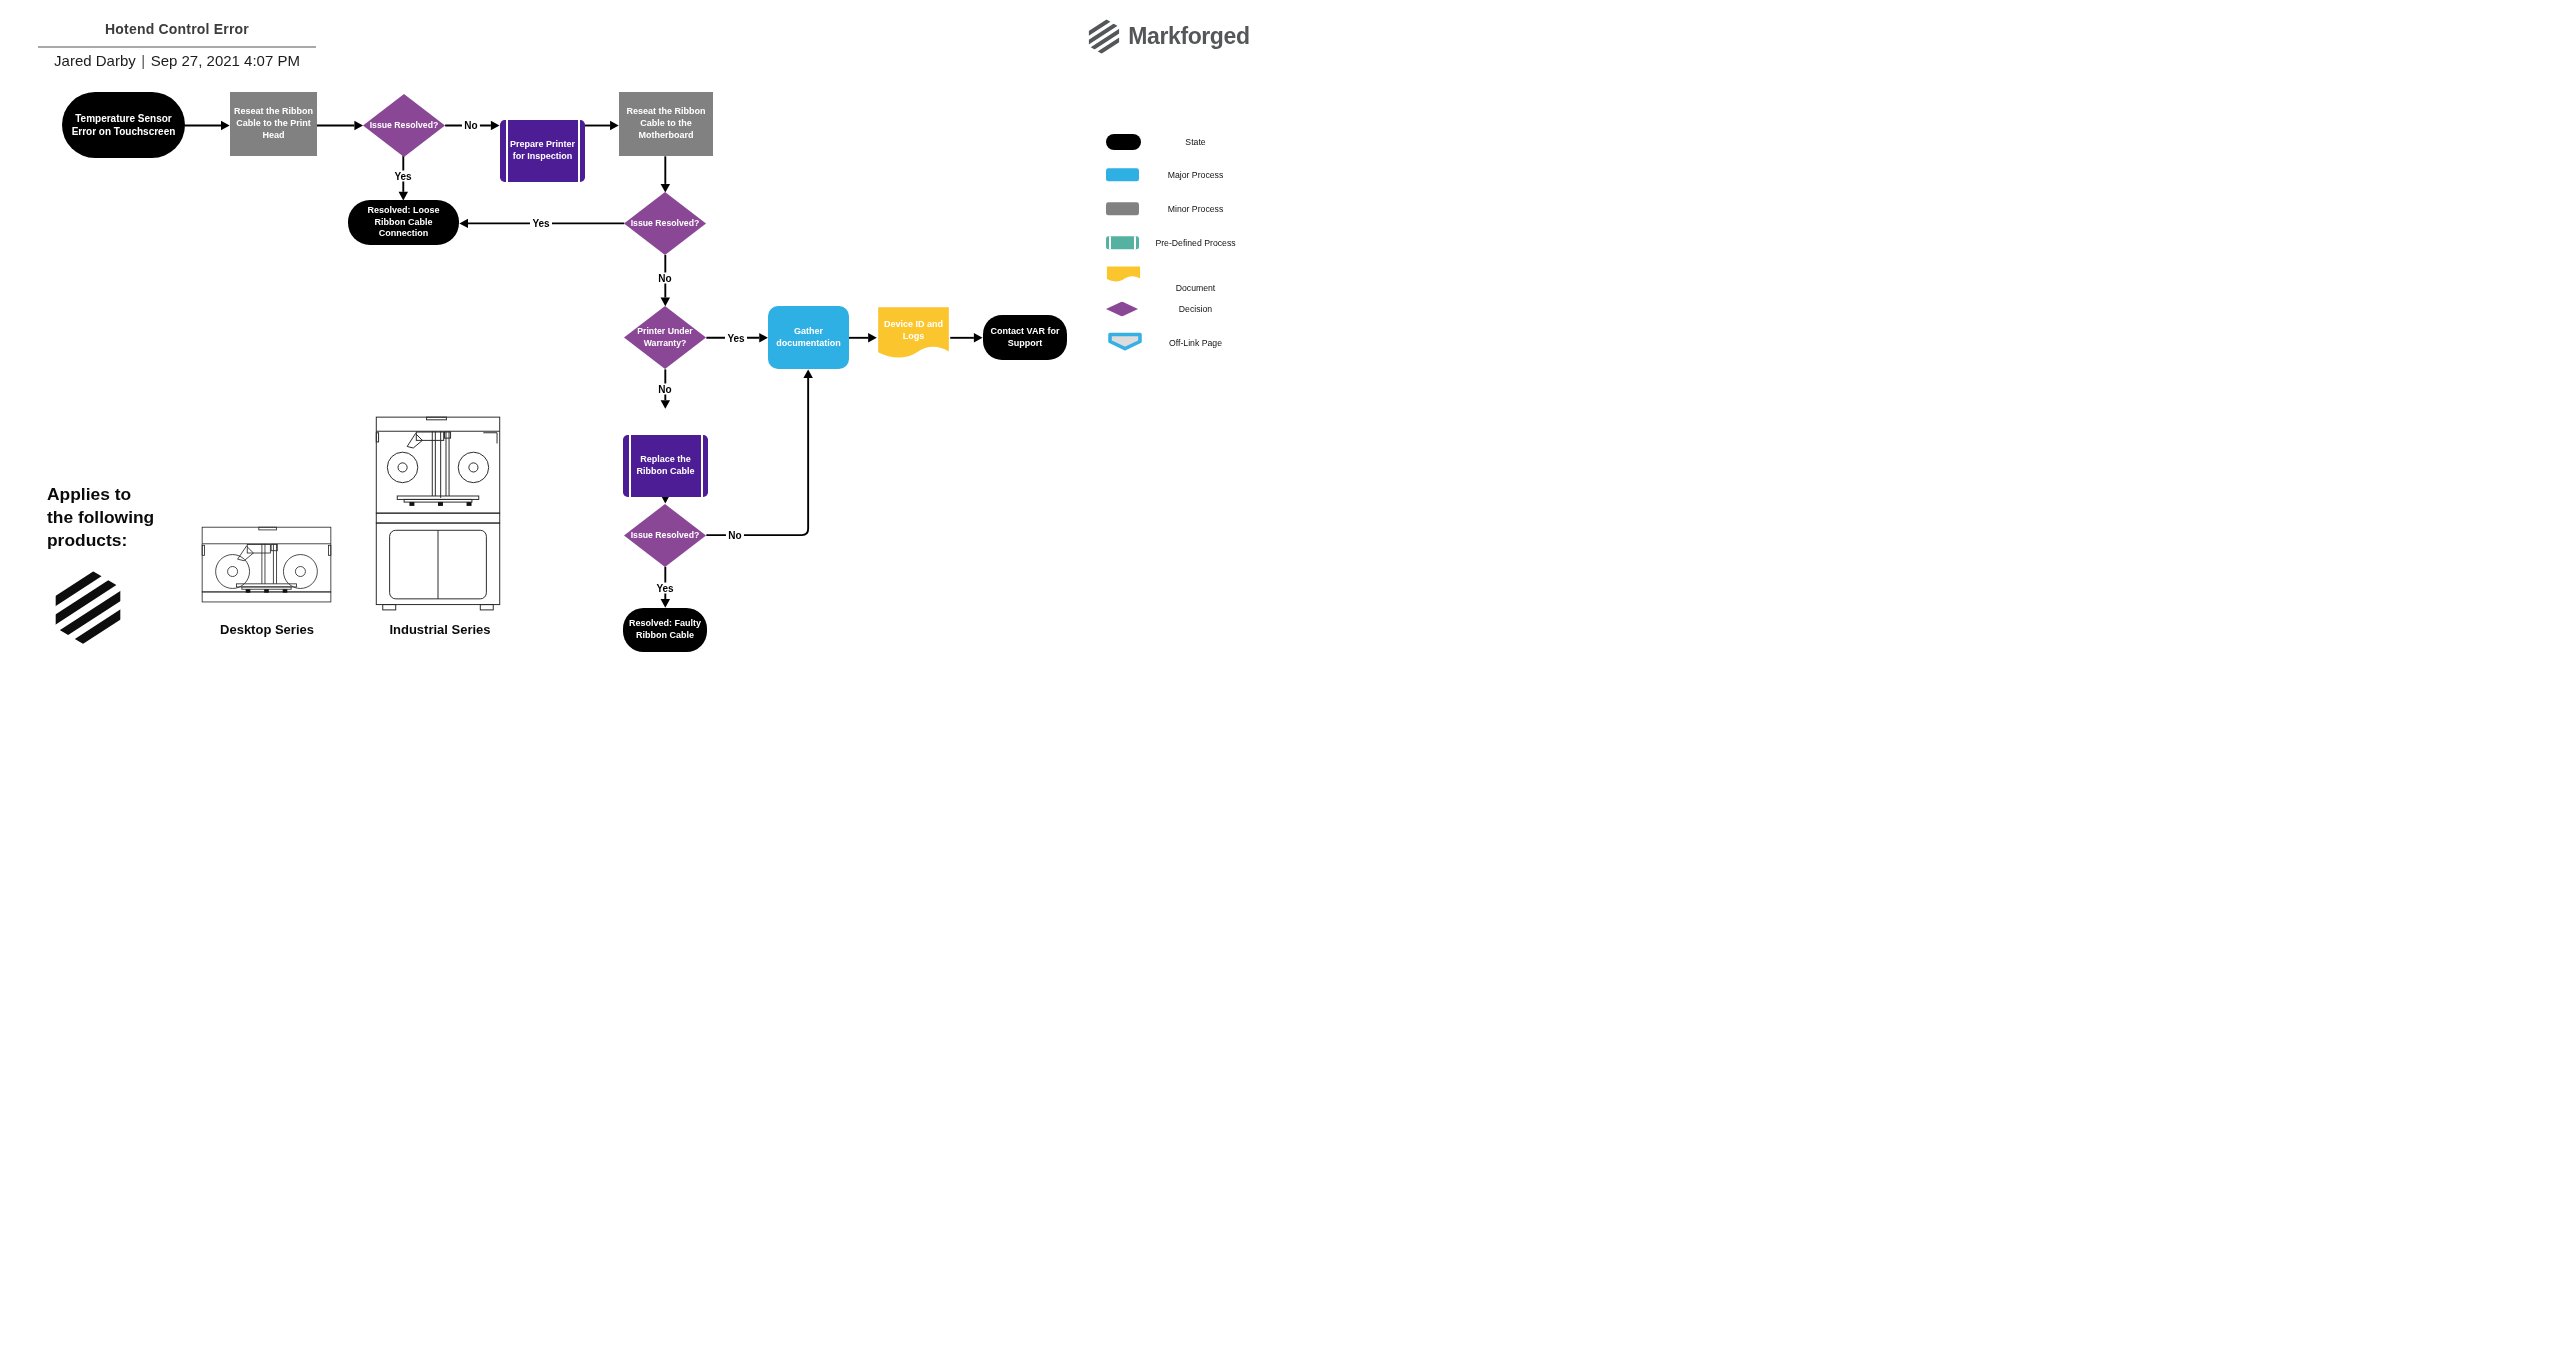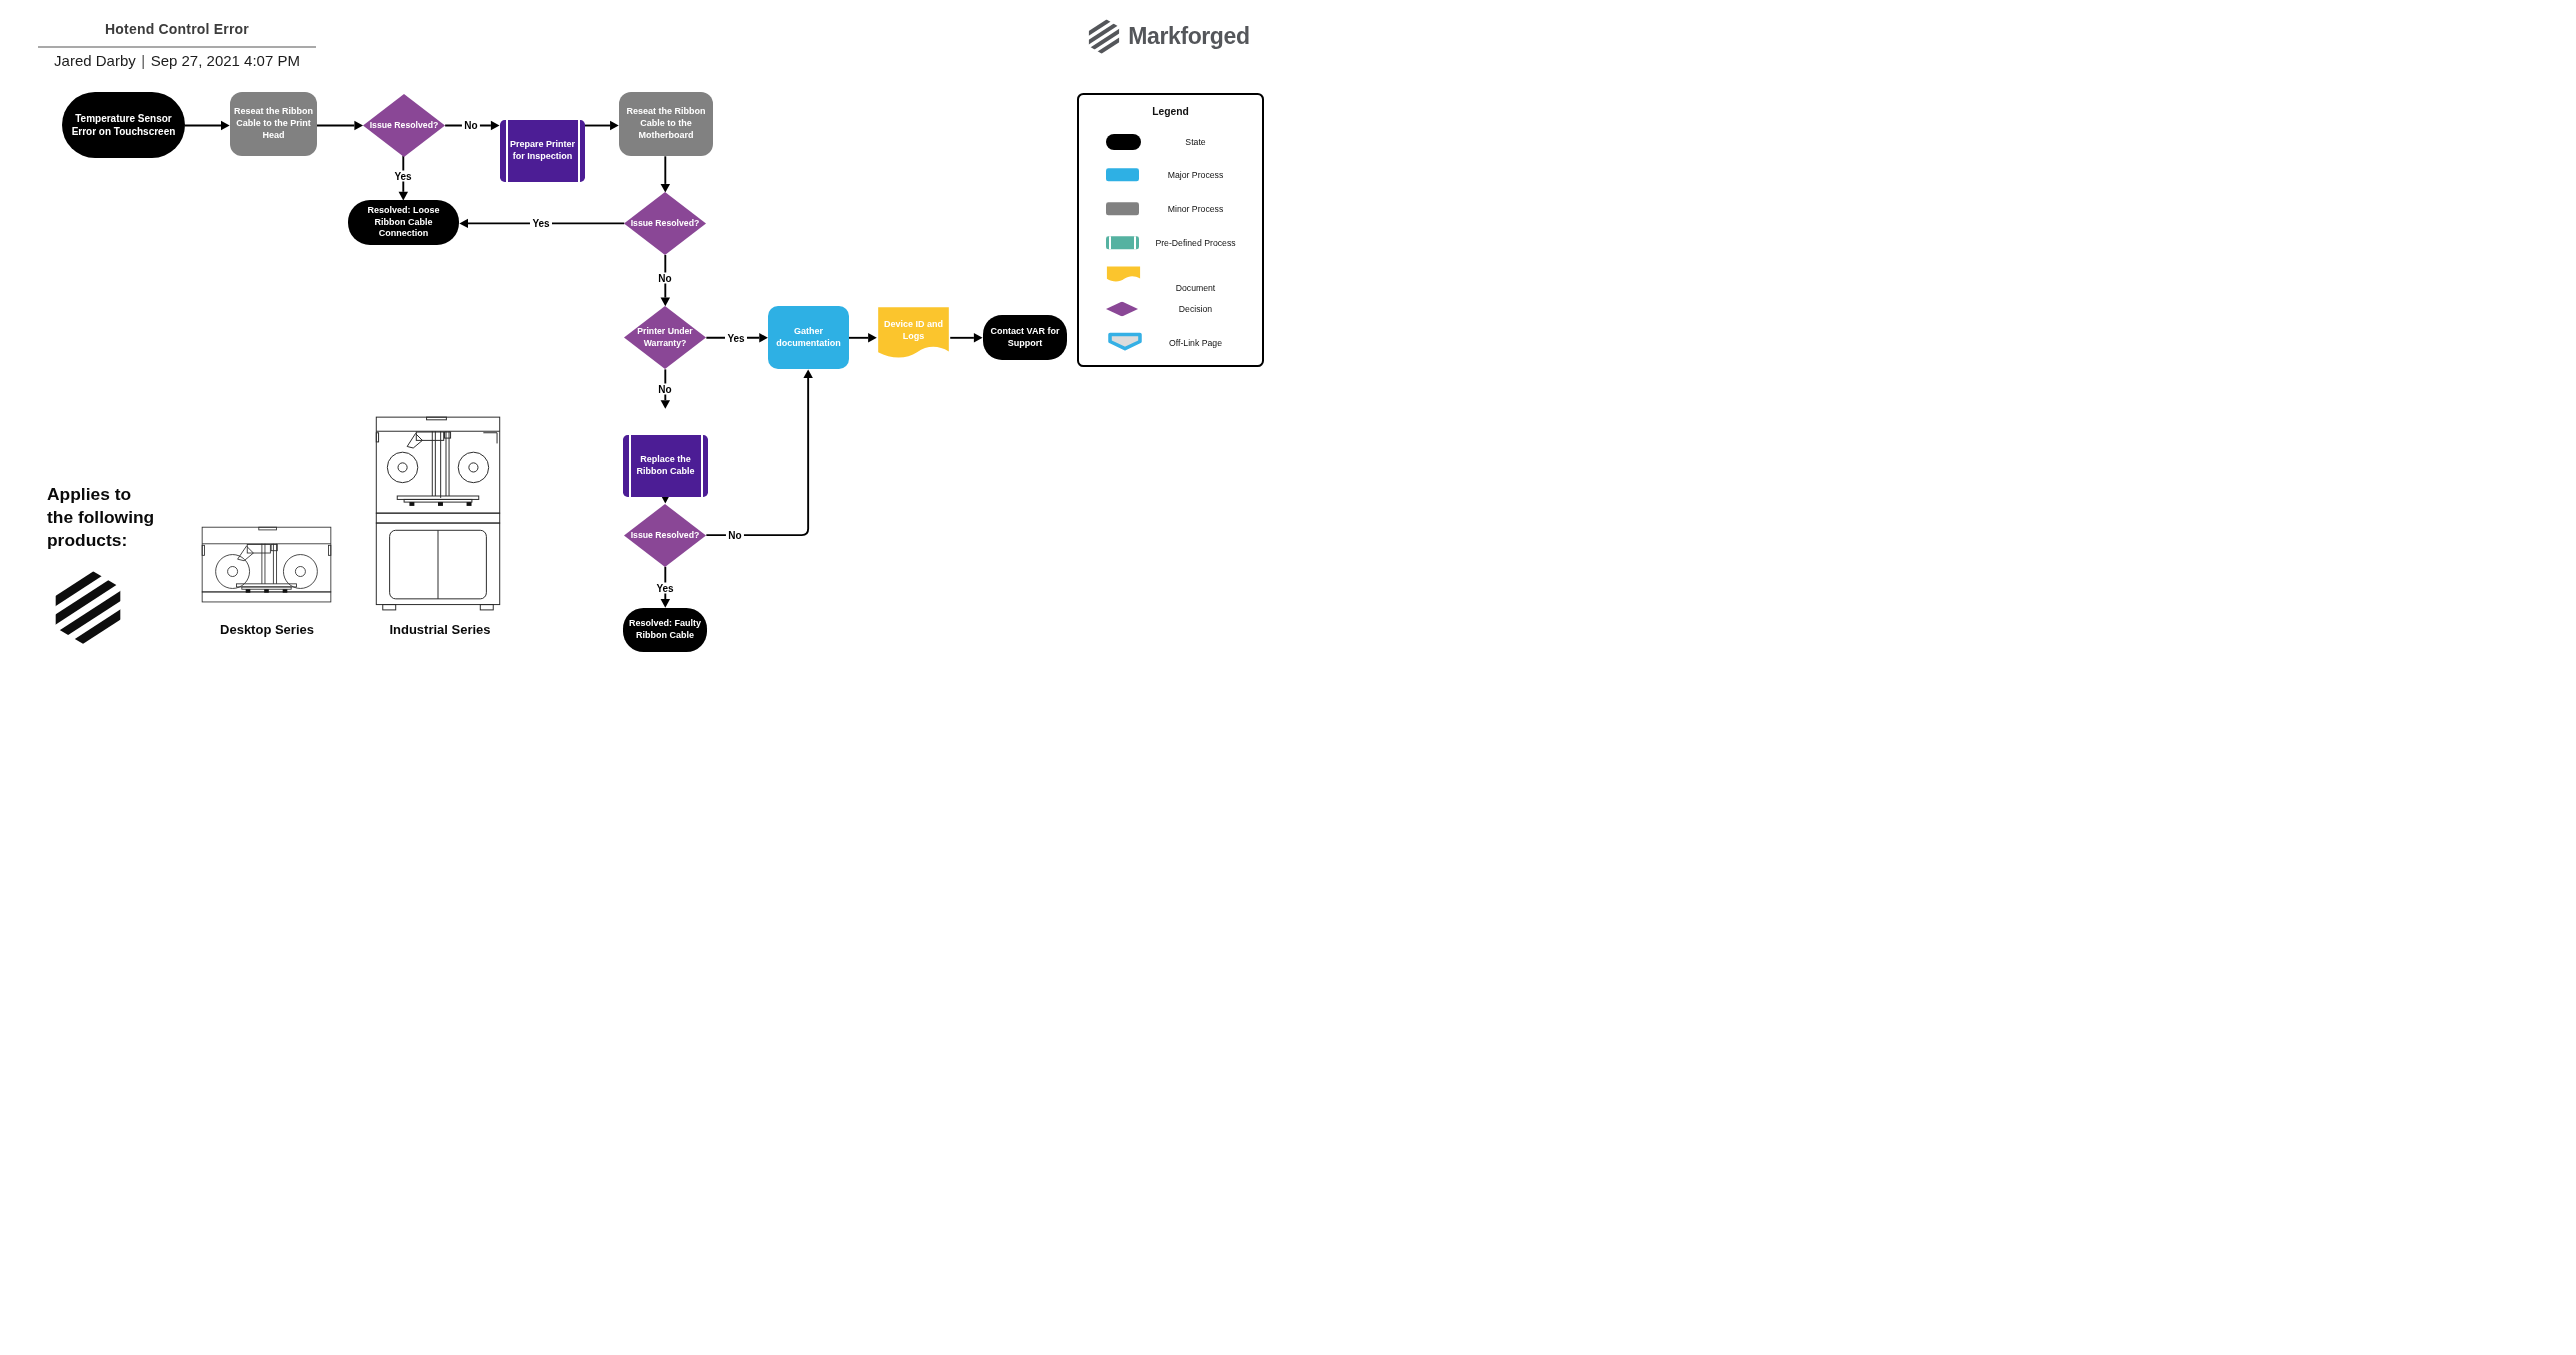--- a/index.html
+++ b/index.html
@@ -17,21 +17,21 @@
   
   .brand{position:absolute;left:1086px;top:17.4px;display:flex;align-items:center;gap:6.3px;}
   .brand-word{font-size:23px;font-weight:bold;color:#54565a;letter-spacing:-0.4px;}
 
   
   .node{position:absolute;display:flex;align-items:center;justify-content:center;
         text-align:center;color:#fff;font-weight:bold;font-size:9px;line-height:1.3;
         box-sizing:border-box;padding:3.2px;}
   .state{background:#000;border-radius:22px;}
   .state.start{border-radius:33px;font-size:10px;}
-  .minor{background:#818181;border-radius:12px;}
+  .minor{background:#818181;border-radius:0;}
   .major{background:#2eb0e4;border-radius:10px;}
   .predef{background:#4c1d95;border-radius:4.7px;margin-top:26px;}
   .predef::before,.predef::after{content:"";position:absolute;top:0;bottom:0;width:2px;background:#fff;}
   .predef::before{left:5.5px;}
   .predef::after{right:5.5px;}
   .decision{background:#8a4796;clip-path:polygon(50% 0,100% 50%,50% 100%,0 50%);font-size:8.7px;}
   .doc-node{background:transparent;padding:0;}
   .doc-node svg{position:absolute;inset:0;width:100%;height:100%;}
   .doc-node .doc-label{position:relative;margin-top:-8px;}
 
@@ -171,23 +171,20 @@
   </div>
 
   <div class="node state" style="left:983px;top:315px;width:84px;height:45px;border-radius:19px;">Contact VAR for Support</div>
 
   <div class="node predef" style="left:623px;top:409px;width:85px;height:62px;">Replace the Ribbon Cable</div>
 
   <div class="node decision" style="left:624px;top:504px;width:82px;height:63px;">Issue Resolved?</div>
 
   <div class="node state" style="left:623px;top:608px;width:84px;height:44px;border-radius:20.5px;">Resolved: Faulty Ribbon Cable</div>
 
-  <div class="legend">
-    <div class="legend-title">Legend</div>
-  </div>
   <div class="legend-swatch sw-state" style="top:142px;"></div>
   <div class="legend-label" style="top:142px;">State</div>
 
   <div class="legend-swatch sw-rect sw-major" style="top:175px;"></div>
   <div class="legend-label" style="top:175px;">Major Process</div>
 
   <div class="legend-swatch sw-rect sw-minor" style="top:209px;"></div>
   <div class="legend-label" style="top:209px;">Minor Process</div>
 
   <div class="legend-swatch sw-rect sw-predef" style="top:243px;"></div>

